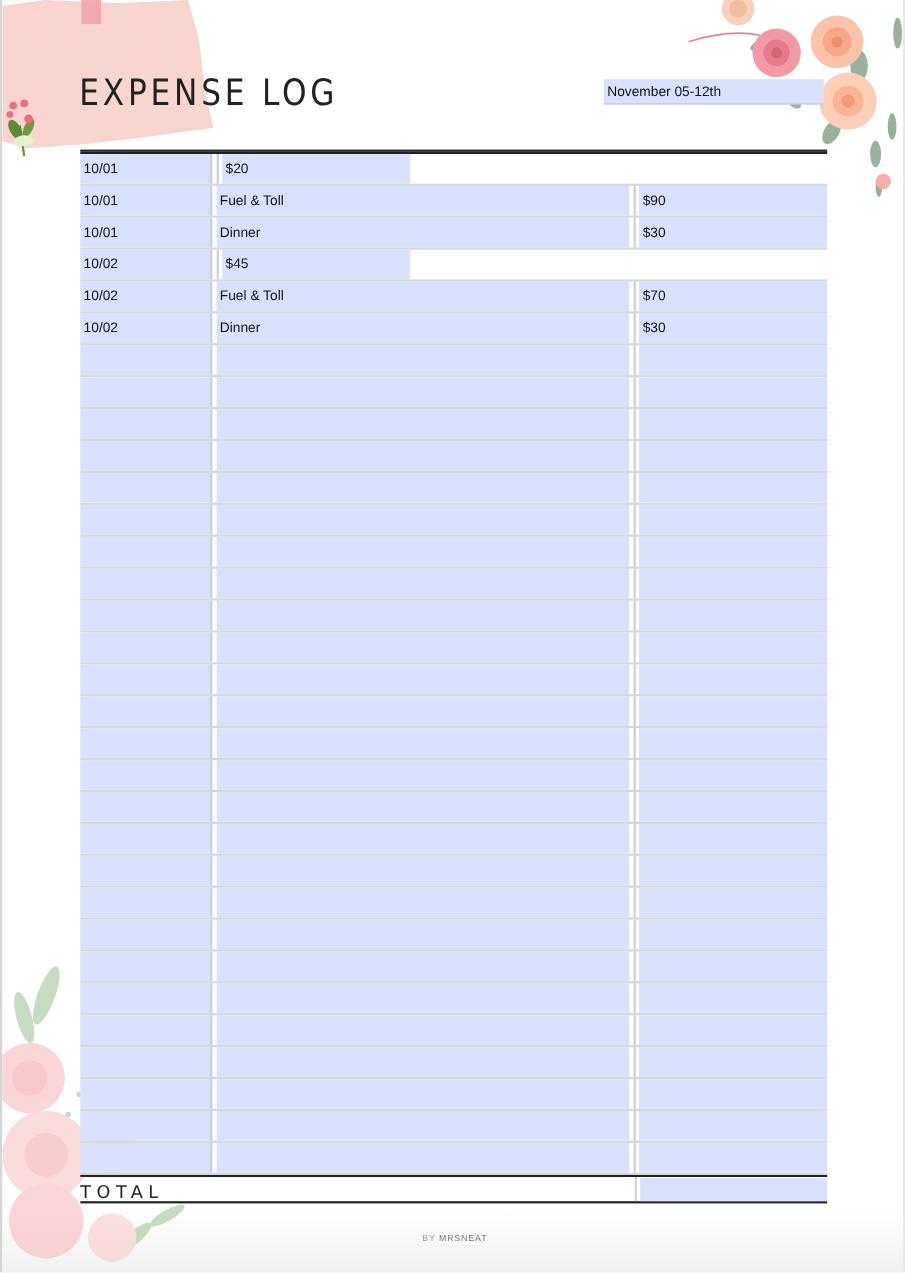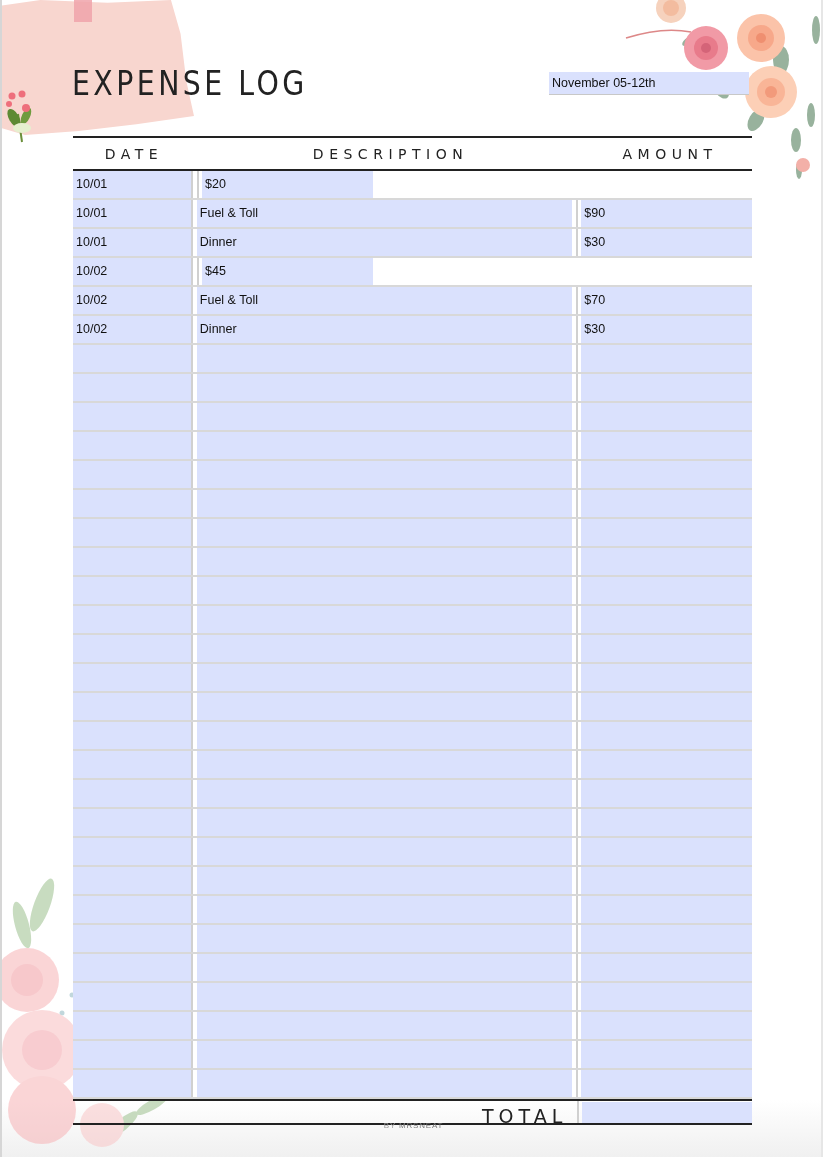--- a/index.html
+++ b/index.html
@@ -50,22 +50,22 @@
   .rows { position: relative; }
   .row { display: flex; height: 29px; border-bottom: 2px solid #d8d8d8; }
   .row:first-child { border-top: 0; }
   .cell { height: 100%; background: #dae1fd; font-size: 12.5px; color: #111; padding: 6px 0 0 3px; }
   .c-date { width: 120px; border-right: 2px solid #d0d0d0; }
   .c-desc { width: 376px; margin-left: 4px; padding-left: 3px; }
   .sep { width: 2px; margin-left: 4px; background: #d0d0d0; }
   .c-amt { width: 171px; margin-left: 3px; padding-left: 3px; }
   .total-row { display: flex; height: 26px; border-top: 2px solid #222; border-bottom: 2px solid #222; }
   .total-label {
-    width: 505px; text-align: right; padding-right: 10px; padding-top: 4px;
-    font-family: "DejaVu Sans", sans-serif; font-size: 19px; letter-spacing: 5px; color: #222;
+    width: 505px; padding-right: 10px; padding-top: 4px;
+    font-family: "DejaVu Sans", sans-serif; font-size: 16px; letter-spacing: 5px; color: #222;
   }
   .total-sep { width: 2px; background: #d0d0d0; }
   .total-val { width: 170px; margin-left: 3px; margin-top: 1px; height: 21px; background: #dae1fd; }
   .footer {
     position: absolute; left: 0; top: 1121px; width: 823px; text-align: center;
     font-size: 8px; letter-spacing: 0.8px; color: #9a9a9a;
   }
   .footer b { color: #777; font-weight: normal; }
 </style>
 </head>
@@ -132,25 +132,20 @@
     <circle cx="40" cy="265" r="34" fill="#f7b3b6"></circle>
     <circle cx="100" cy="280" r="22" fill="#f9c6c7"></circle>
     <circle cx="100" cy="200" r="22" fill="#f6b0b6"></circle>
   </svg>
 
   <div class="title">EXPENSE LOG</div>
   <div class="date-range">November 05-12th</div>
 
   <div class="table">
     <div class="rule-thick"></div>
-    <div class="header">
-      <div class="h-date">DATE</div>
-      <div class="h-desc">DESCRIPTION</div>
-      <div class="h-amt">AMOUNT</div>
-    </div>
     <div class="rule-thick"></div>
     <div class="rows" id="rows">
         <div class="row">
           <div class="cell c-date">10/01</div>
           <div class="sep"></div>
           <div class="cell c-amt">$20</div>
         </div>
         <div class="row">
           <div class="cell c-date">10/01</div>
           <div class="cell c-desc">Fuel &amp; Toll</div>

